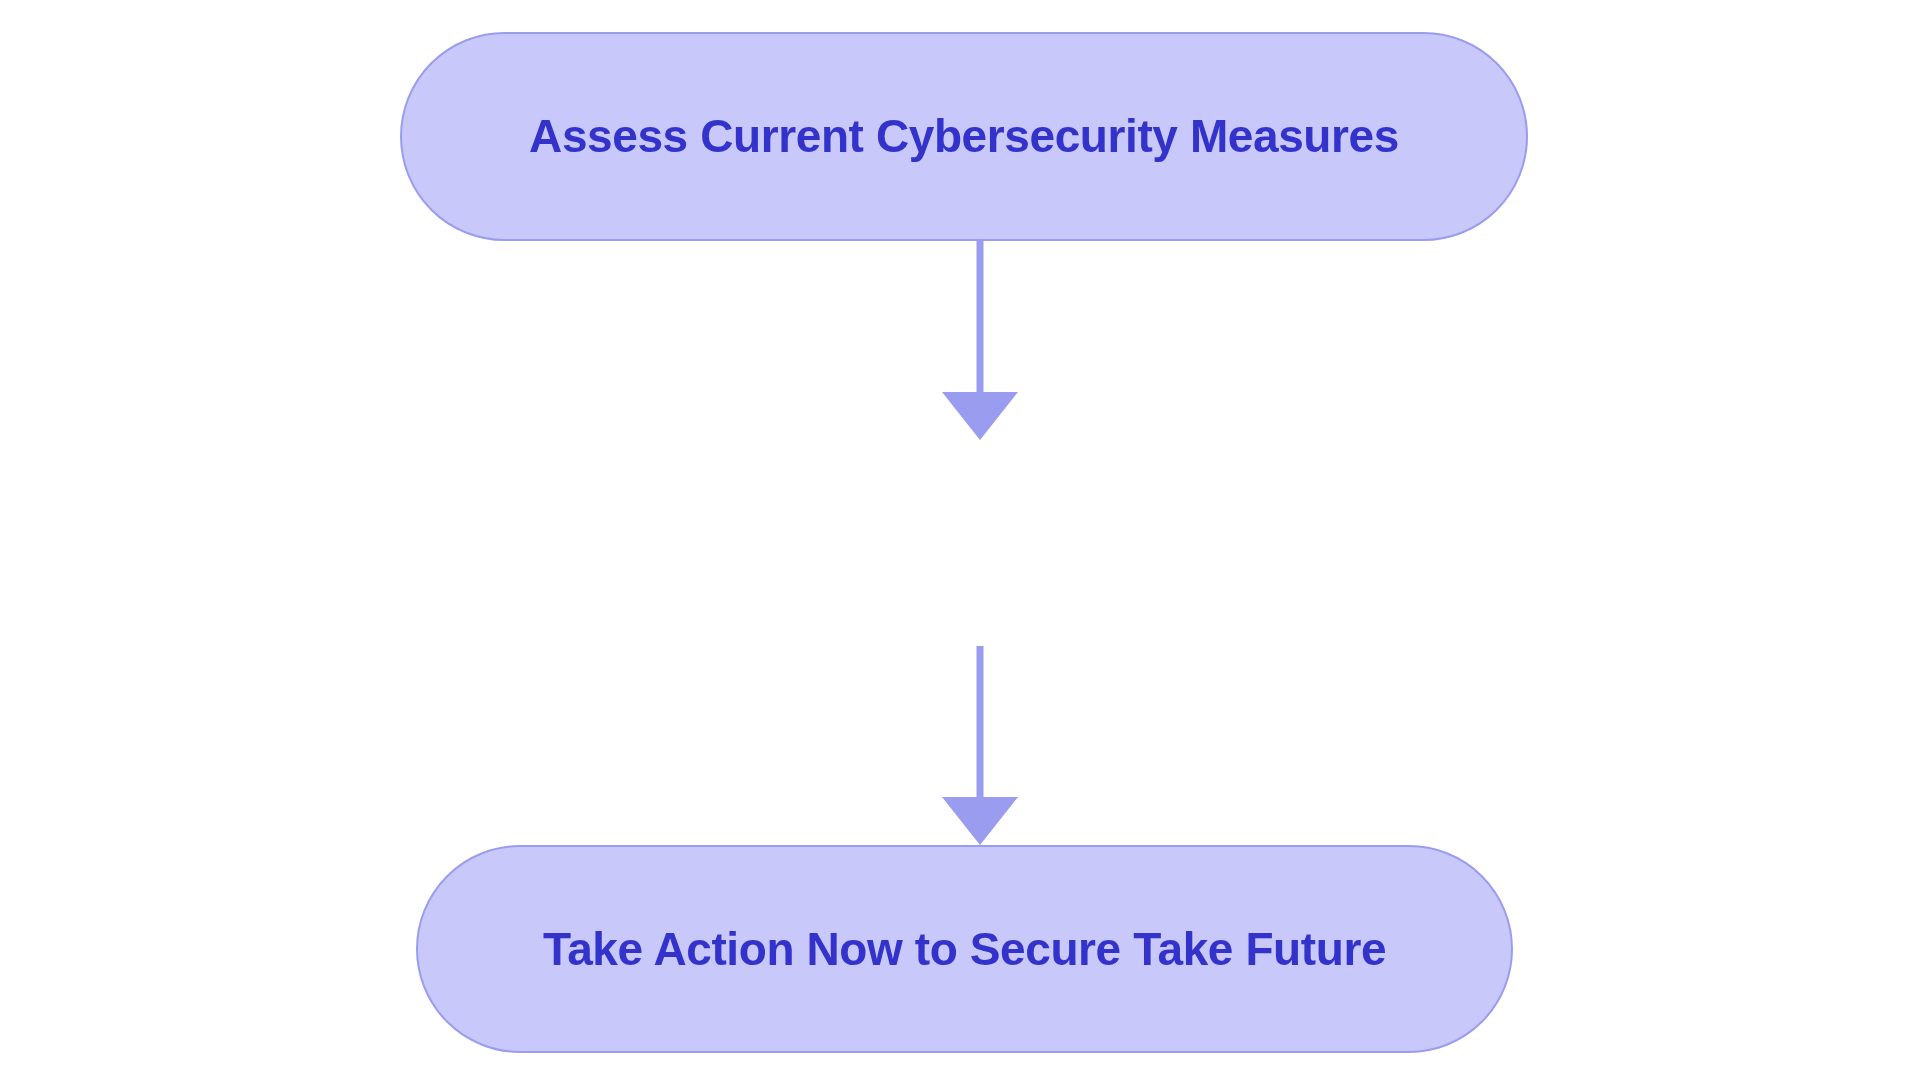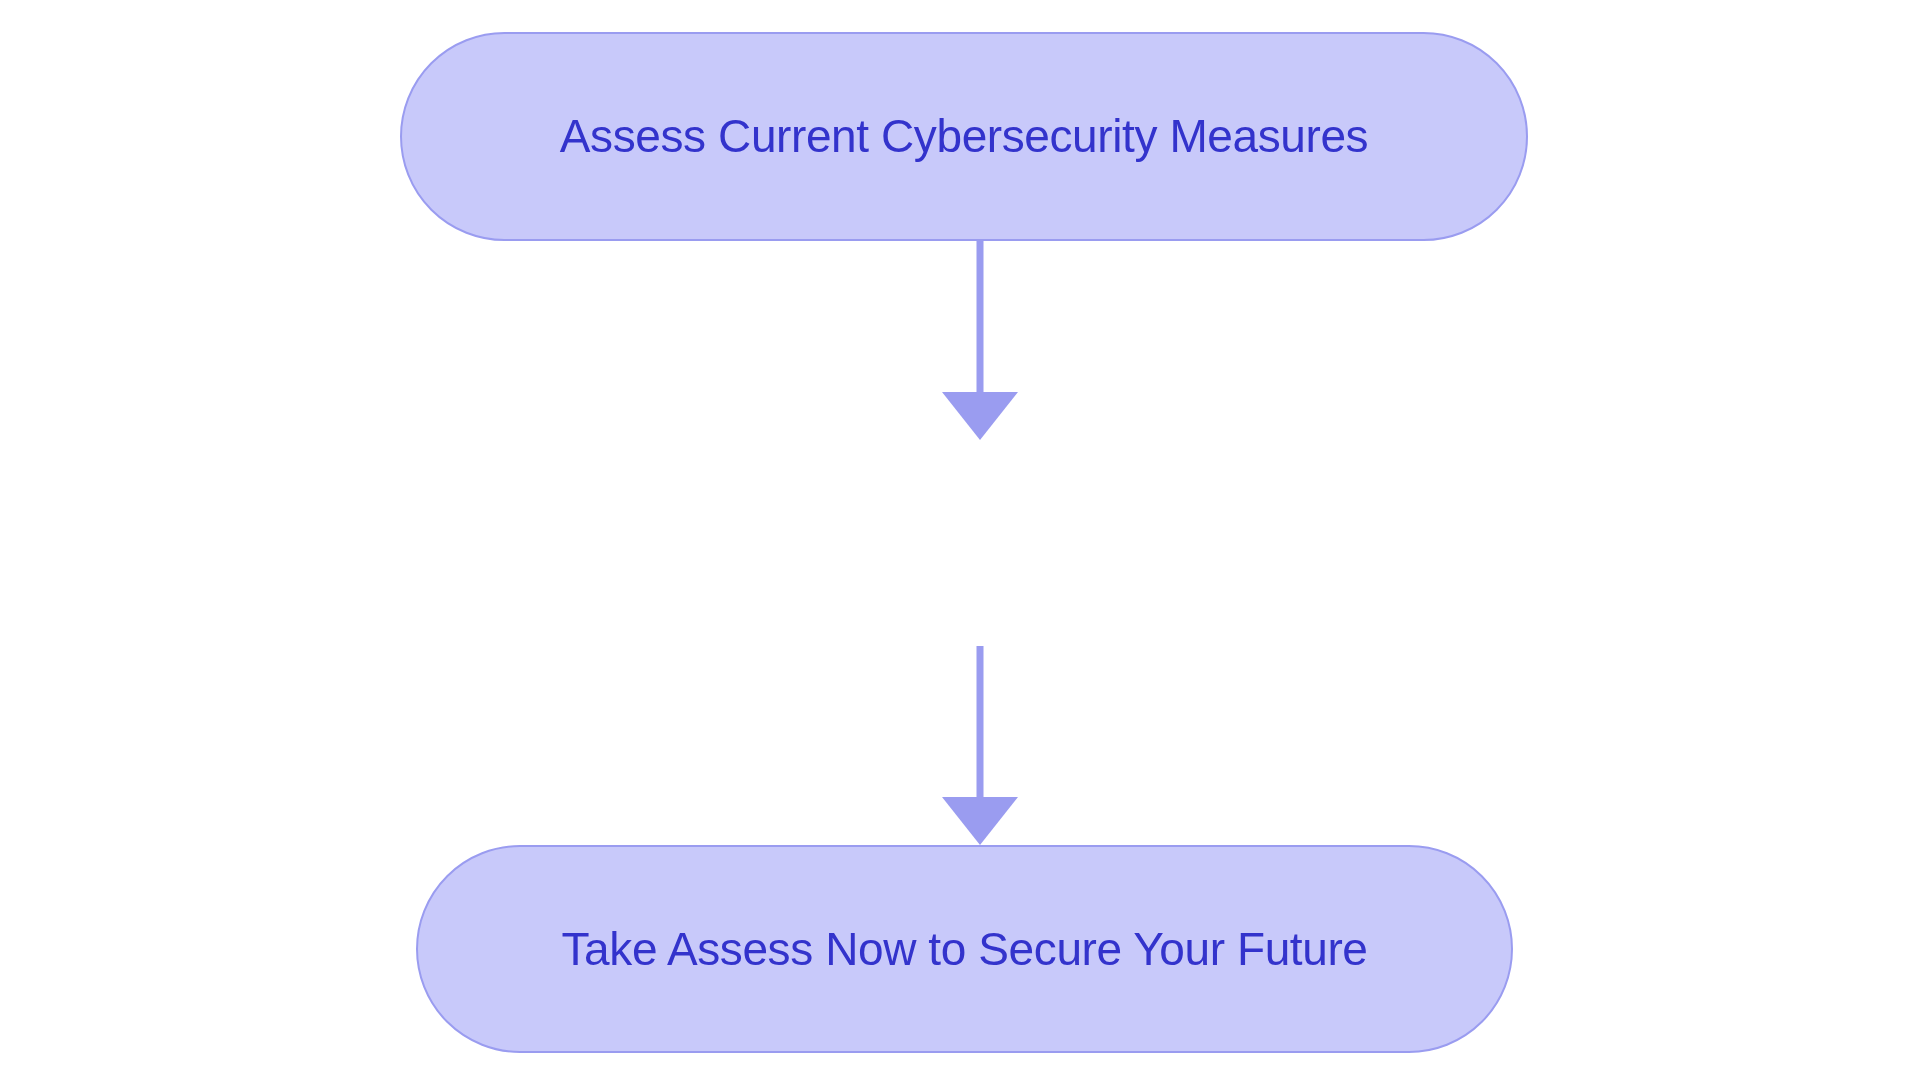--- a/index.html
+++ b/index.html
@@ -30,21 +30,21 @@
     display: flex;
     align-items: center;
     justify-content: center;
     text-align: center;
   }
 
   .flow-node-label {
     color: #3333cc;
     font-family: "Liberation Sans", sans-serif;
     font-size: 46px;
-    font-weight: 400;
+    font-weight: 700;
     letter-spacing: -0.4px;
     line-height: 1.1;
     white-space: nowrap;
     user-select: none;
   }
 
   
   #node-assess {
     left: 400px;
     top: 32px;
@@ -100,16 +100,16 @@
       <polygon class="connector-head" points="980,845 942,797 1018,797"></polygon>
     </g>
   </svg>
 
   <div class="flow-node" id="node-assess">
     <span class="flow-node-label">Assess Current Cybersecurity Measures</span>
   </div>
 
 
   <div class="flow-node" id="node-take-action">
-    <span class="flow-node-label">Take Assess Now to Secure Your Future</span>
+    <span class="flow-node-label">Take Action Now to Secure Take Future</span>
   </div>
 
 </div>
 
 </body></html>

